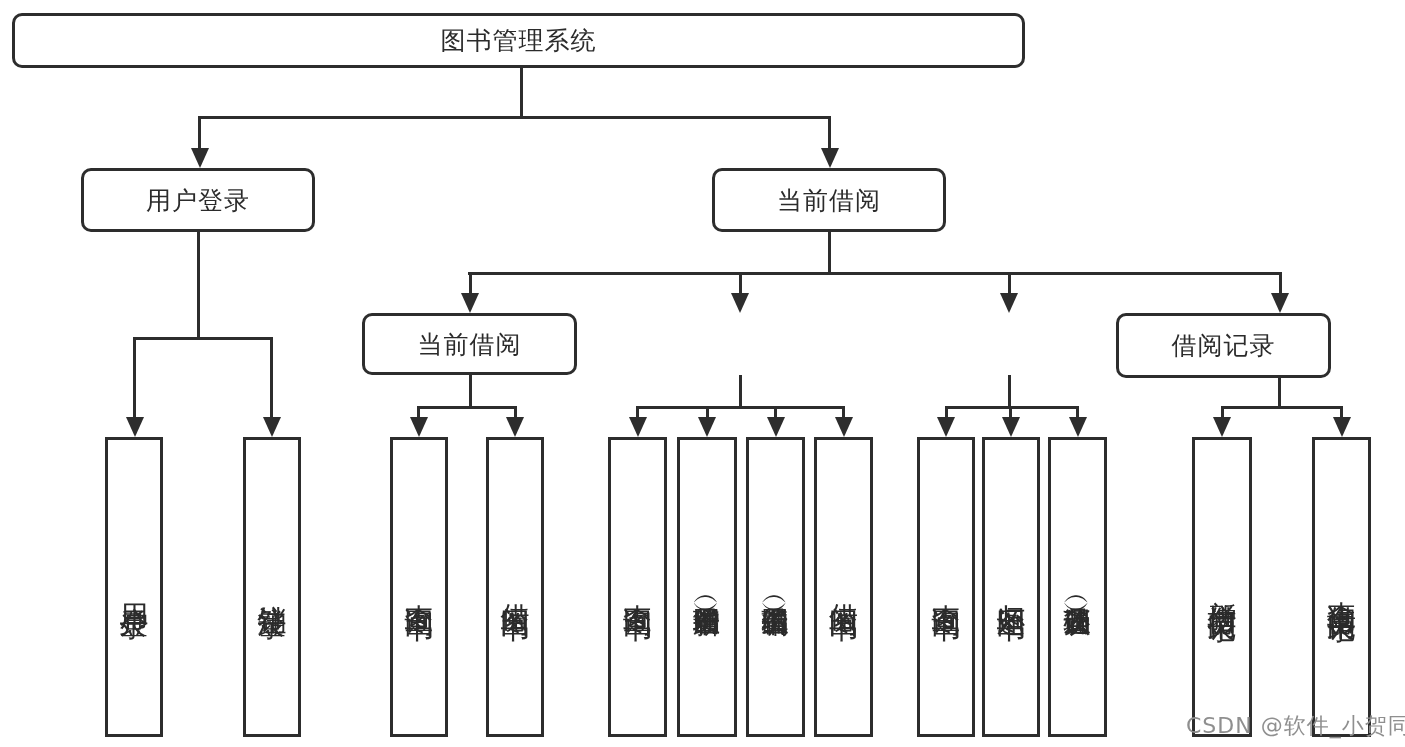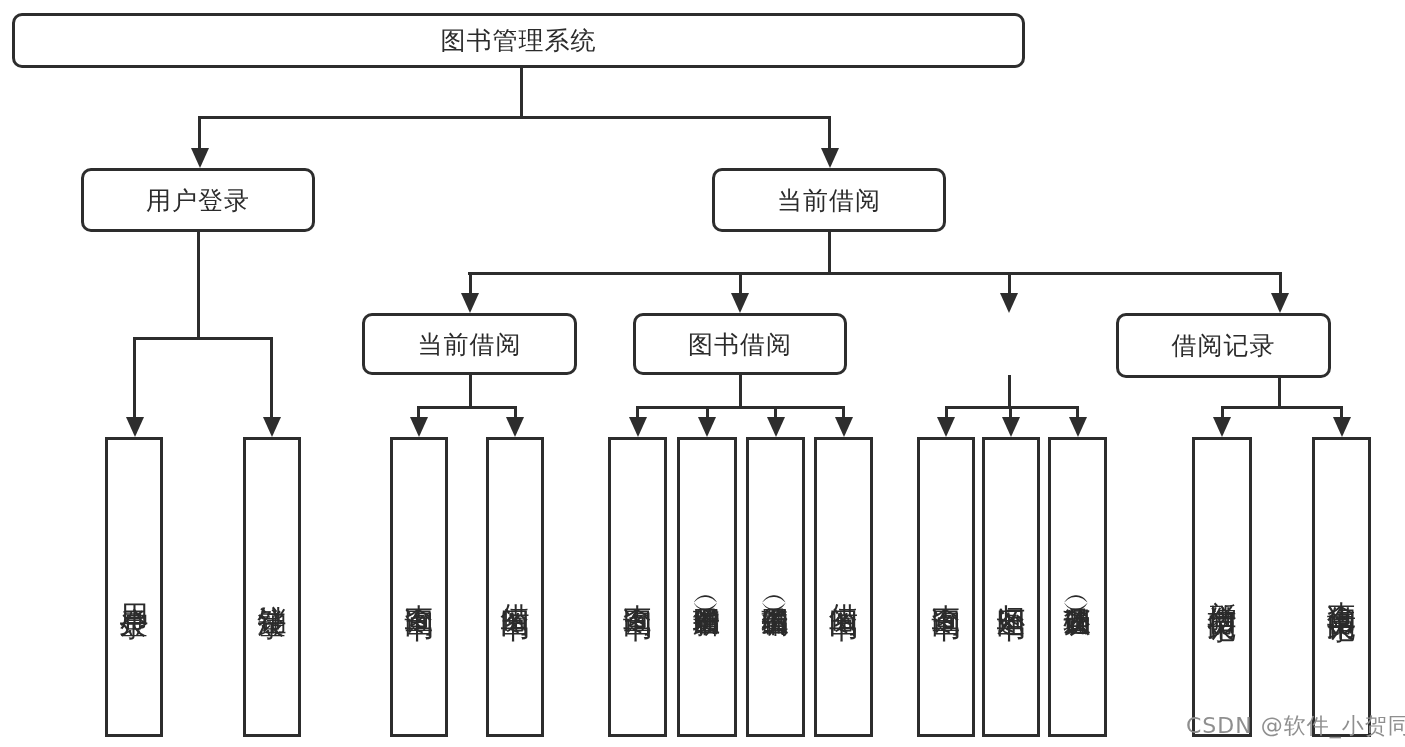--- a/index.html
+++ b/index.html
@@ -61,21 +61,20 @@
   <div class="vl" style="left:469px;top:272px;height:24px"></div>
   <div class="ah" style="left:461px;top:293px"></div>
   <div class="vl" style="left:739px;top:272px;height:24px"></div>
   <div class="ah" style="left:731px;top:293px"></div>
   <div class="vl" style="left:1008px;top:272px;height:24px"></div>
   <div class="ah" style="left:1000px;top:293px"></div>
   <div class="vl" style="left:1279px;top:272px;height:24px"></div>
   <div class="ah" style="left:1271px;top:293px"></div>
 
   <div class="box hlabel" style="left:362px;top:313px;width:215px;height:62px">当前借阅</div>
-  <div class="box hlabel" style="left:633px;top:313px;width:214px;height:62px">图书借阅</div>
   <div class="box hlabel" style="left:1116px;top:313px;width:215px;height:65px">借阅记录</div>
 
   <div class="vl" style="left:469px;top:375px;height:34px"></div>
   <div class="hl" style="left:417px;top:406px;width:100px"></div>
   <div class="vl" style="left:417px;top:406px;height:14px"></div>
   <div class="ah" style="left:410px;top:417px"></div>
   <div class="vl" style="left:514px;top:406px;height:14px"></div>
   <div class="ah" style="left:506px;top:417px"></div>
 
   <div class="vl" style="left:739px;top:375px;height:34px"></div>

